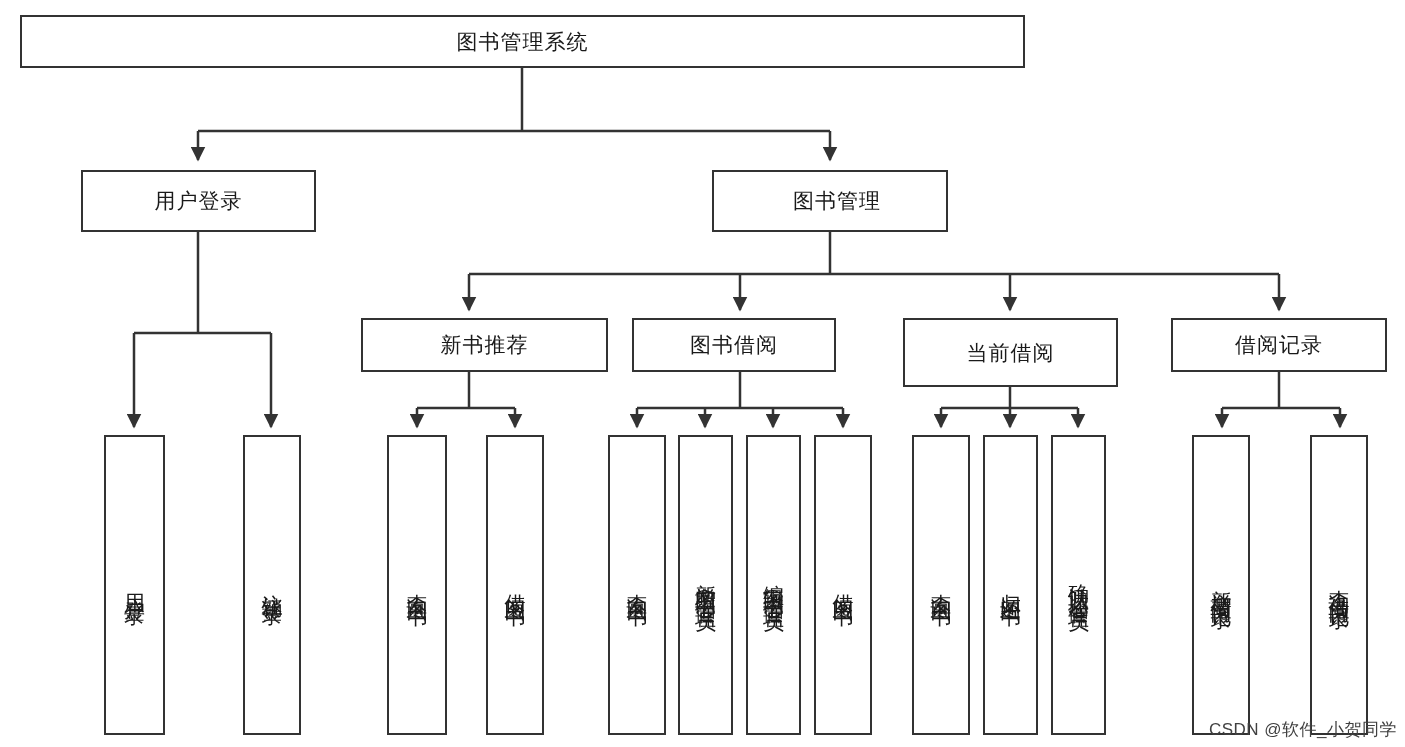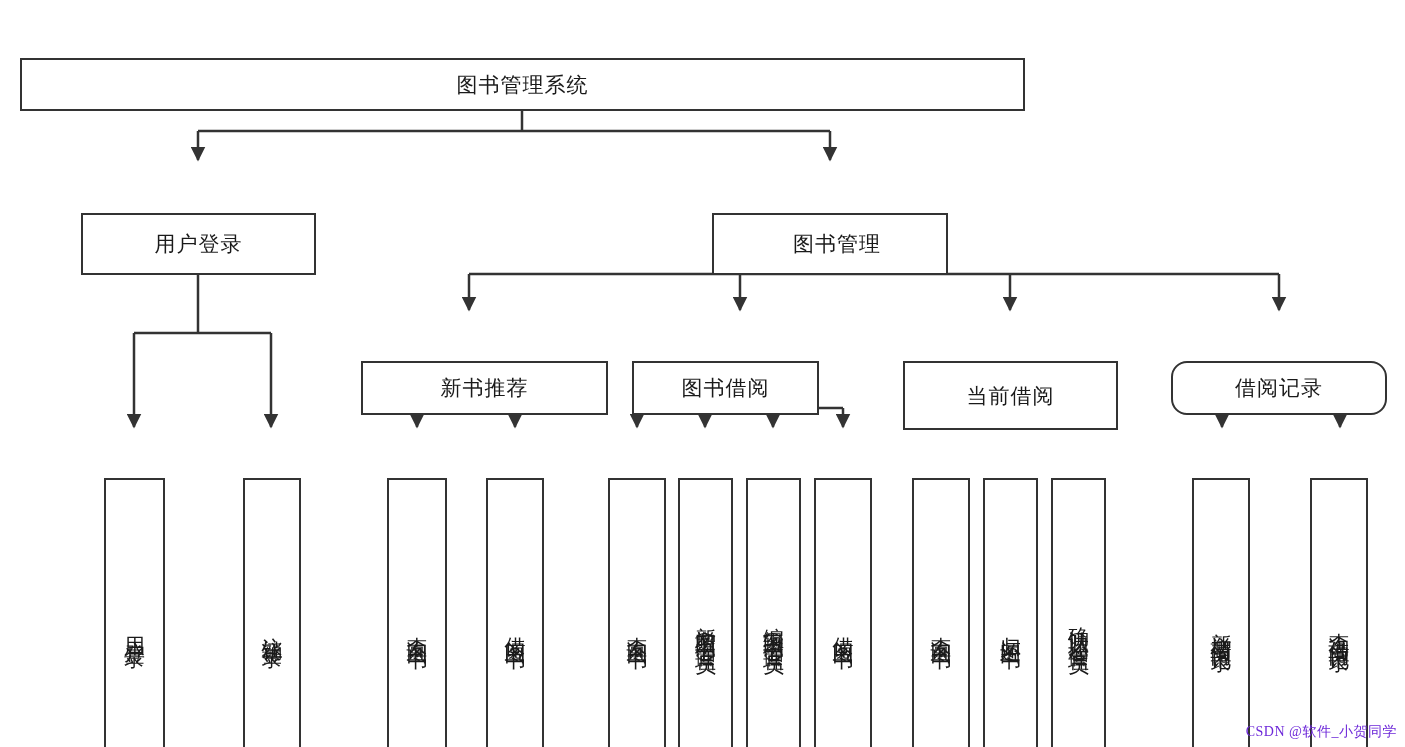--- a/index.html
+++ b/index.html
@@ -29,21 +29,20 @@
   .node {
     position: absolute;
     box-sizing: border-box;
     background: #ffffff;
     border: 2px solid #333333;
     display: flex;
     align-items: center;
     justify-content: center;
     color: #1a1a1a;
     text-align: center;
-    margin-top: 43px;
   }
   .node.horizontal {
     font-size: 21px;
     letter-spacing: 1px;
   }
   .node.vertical {
     writing-mode: vertical-rl;
     text-orientation: upright;
     font-size: 21px;
     letter-spacing: 4px;
@@ -54,25 +53,24 @@
   .node.vertical .vlabel {
     writing-mode: vertical-rl;
     text-orientation: upright;
     line-height: 1.05;
     white-space: nowrap;
   }
   #watermark {
     position: absolute;
     right: 8px;
     bottom: 6px;
-    font-size: 14px;
-    color: #6d28d9;
+    font-size: 17px;
+    color: #404040;
     letter-spacing: 0.5px;
     white-space: nowrap;
-    font-family: Liberation Serif, serif;
   }
 </style>
 </head>
 <body>
 
 <div id="canvas">
 
   <svg id="edges" viewBox="0 0 1405 747" xmlns="http://www.w3.org/2000/svg">
     <defs>
       <marker id="arrow" viewBox="0 0 10 10" refX="9" refY="5" markerWidth="6" markerHeight="6" orient="auto-start-reverse">
@@ -133,29 +131,29 @@
   </div>
 
   <div class="node horizontal" style="left:712px; top:170px; width:236px; height:62px;padding-left:14px;">
     <span>图书管理</span>
   </div>
 
   <div class="node horizontal" style="left:361px; top:318px; width:247px; height:54px;">
     <span>新书推荐</span>
   </div>
 
-  <div class="node horizontal" style="left:632px; top:318px; width:187px; height:54px;">
+  <div class="node horizontal" style="left:632px; top:318px; width:204px; height:54px;">
     <span>图书借阅</span>
   </div>
 
   <div class="node horizontal" style="left:903px; top:318px; width:215px; height:69px;">
     <span>当前借阅</span>
   </div>
 
-  <div class="node horizontal" style="left:1171px; top:318px; width:216px; height:54px;border-radius:16px;">
+  <div class="node horizontal" style="left:1171px; top:318px; width:216px; height:54px;">
     <span>借阅记录</span>
   </div>
 
   <div class="node vertical" style="left:104px; top:435px; width:61px; height:300px;">
     <span class="vlabel">用户登录</span>
   </div>
   <div class="node vertical" style="left:243px; top:435px; width:58px; height:300px;">
     <span class="vlabel">注销登录</span>
   </div>
 

